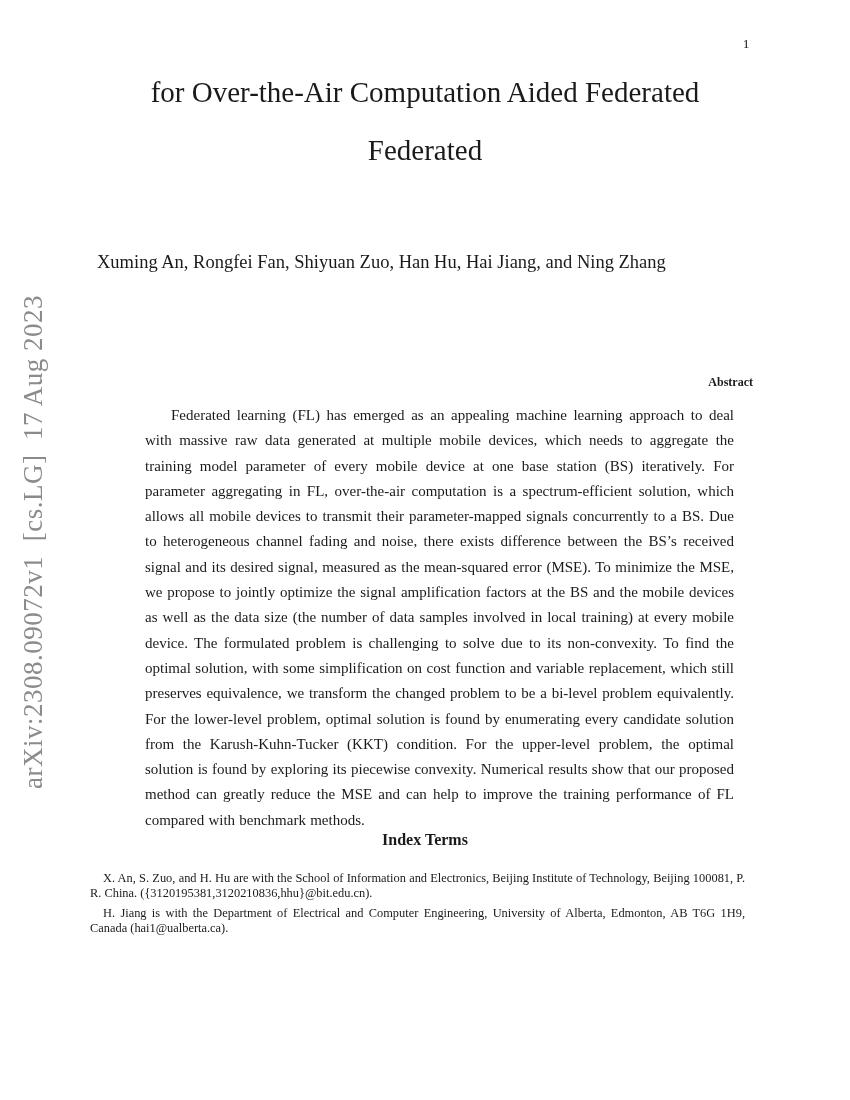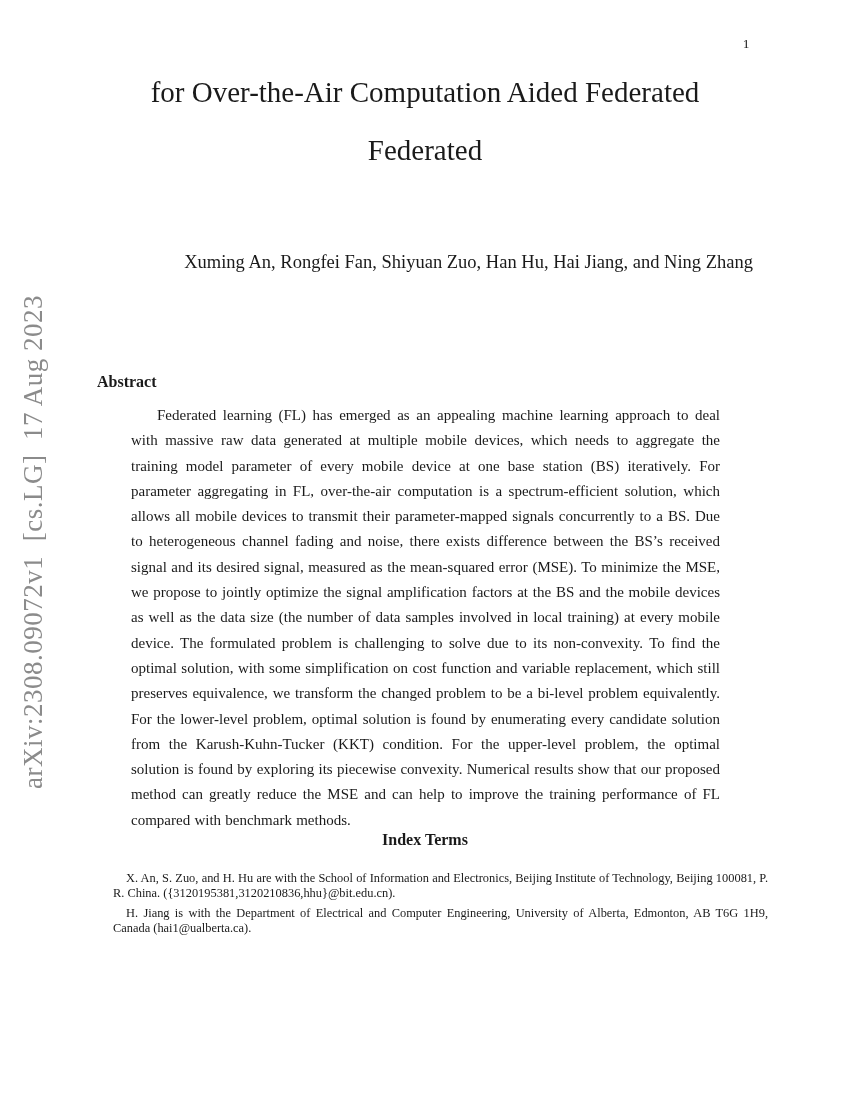--- a/index.html
+++ b/index.html
@@ -51,39 +51,39 @@
   .title .title-line {
     display: block;
     line-height: 58px;
     white-space: nowrap;
   }
   .authors {
     position: absolute;
     top: 250px;
     left: 97px;
     width: 656px;
-    text-align: right;
+    text-align: left;
     font-size: 18.5px;
     line-height: 24px;
     white-space: nowrap;
   }
   .abstract-heading {
     position: absolute;
     top: 372px;
     left: 97px;
     width: 656px;
-    text-align: left;
-    font-size: 16px;
+    text-align: right;
+    font-size: 12px;
     font-weight: 700;
     line-height: 20px;
   }
   .abstract-body {
     position: absolute;
     top: 403px;
-    left: 131px;
+    left: 145px;
     width: 589px;
     margin: 0;
     font-size: 15px;
     line-height: 25.3px;
     text-align: justify;
     text-indent: 26px;
     word-spacing: 0.5px;
   }
   .index-heading {
     position: absolute;
@@ -91,21 +91,21 @@
     left: 97px;
     width: 656px;
     text-align: center;
     font-size: 16px;
     font-weight: 700;
     line-height: 20px;
   }
   .footnotes {
     position: absolute;
     top: 871px;
-    left: 113px;
+    left: 90px;
     width: 655px;
     font-size: 12.4px;
     line-height: 15px;
     text-align: justify;
   }
   .footnote {
     margin: 0 0 5px 0;
     text-indent: 13px;
   }
 </style>

